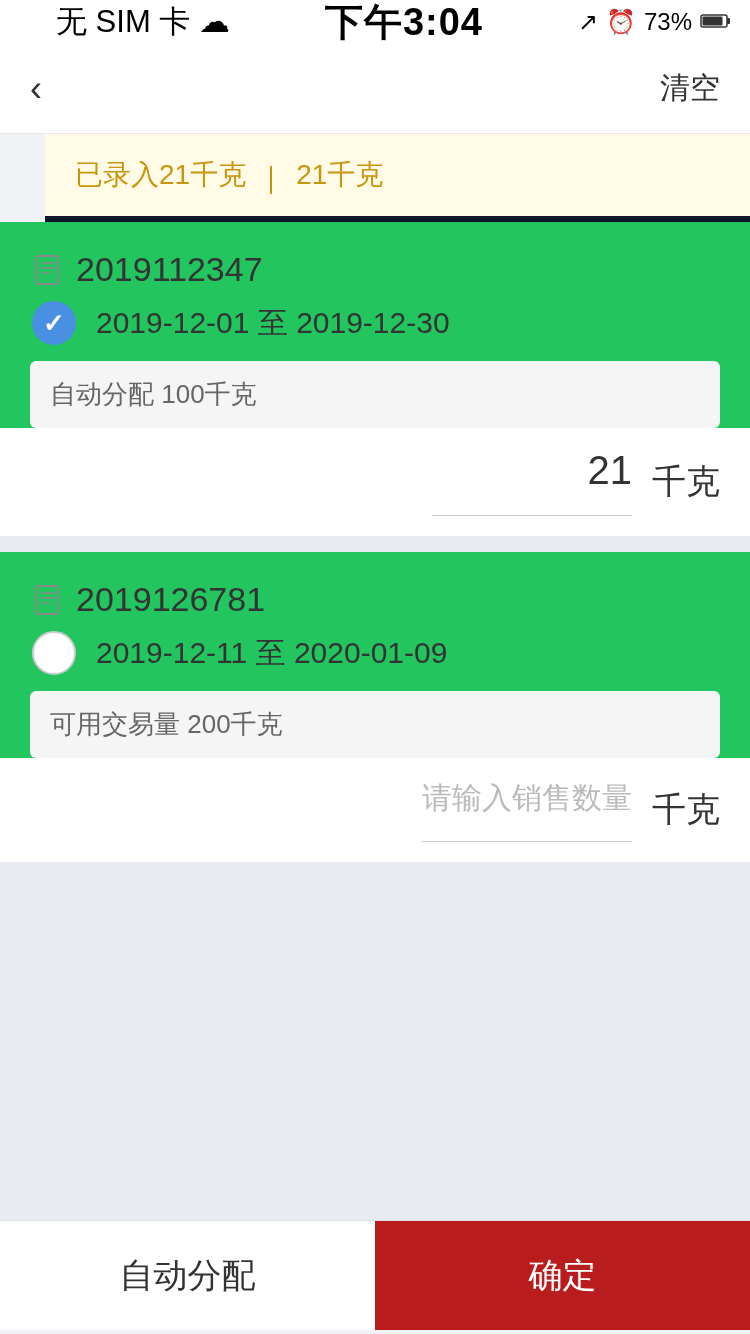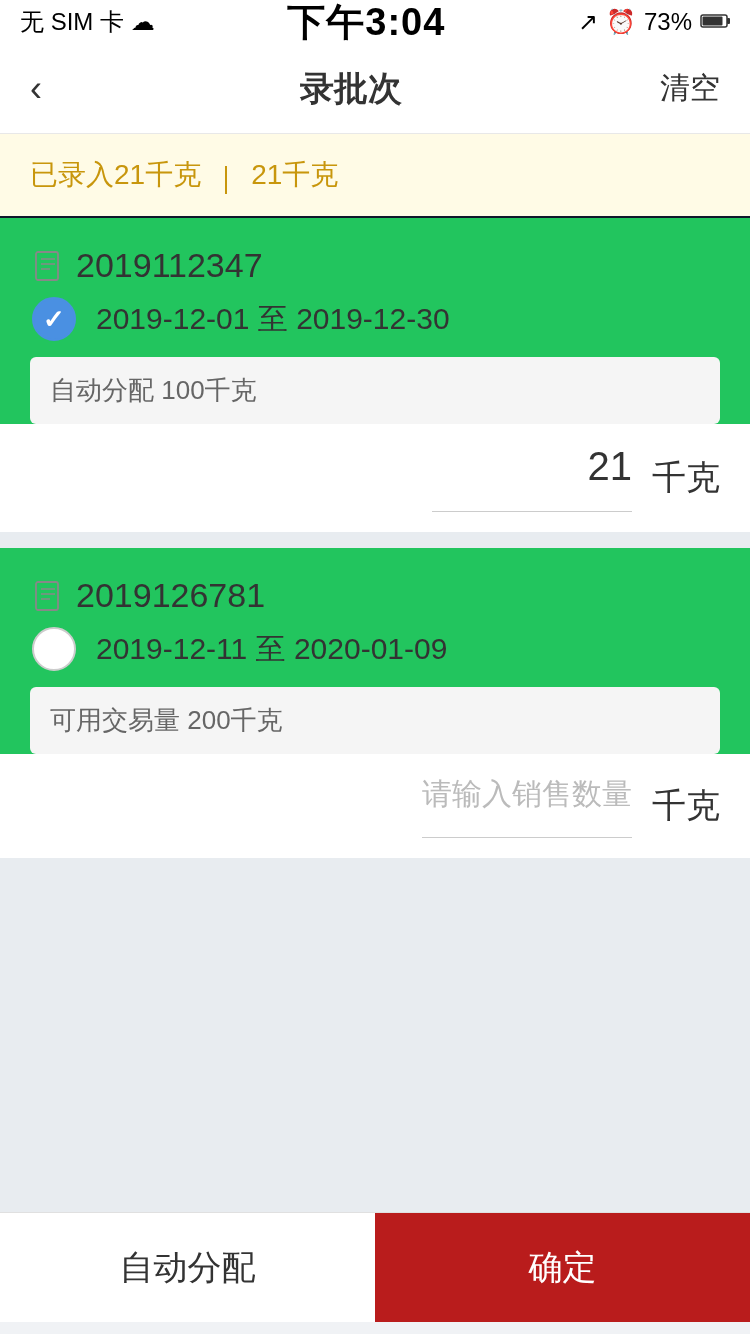--- a/index.html
+++ b/index.html
@@ -22,21 +22,22 @@
       align-items: center;
       justify-content: space-between;
       padding: 0 20px;
       font-size: 26px;
       font-weight: 500;
     }
     .status-left {
       display: flex;
       align-items: center;
       gap: 8px;
-      font-size: 24px;
+      font-size: 31px;
+      margin-left: 36px;
     }
     .status-center {
       font-size: 38px;
       font-weight: 600;
       letter-spacing: 1px;
     }
     .status-right {
       display: flex;
       align-items: center;
       gap: 8px;
@@ -70,21 +71,22 @@
       cursor: pointer;
     }
 
     
     .summary-bar {
       background: #fffbe6;
       padding: 22px 30px;
       display: flex;
       align-items: flex-end;
       gap: 0;
-      border-bottom: 2px solid #0f172a;
+      border-bottom: 6px solid #0f172a;
+      margin-left: 45px;
     }
     .summary-label {
       font-size: 28px;
       color: #c8960c;
     }
     .summary-divider {
       width: 2px;
       height: 28px;
       background: #c8960c;
       margin: 0 24px;
@@ -221,21 +223,21 @@
     
     .bottom-spacer {
       background: #e8ecf0;
       flex: 1;
       min-height: 380px;
     }
 
     
     .bottom-bar {
       position: fixed;
-      bottom: 12px;
+      bottom: 4px;
       left: 0;
       width: 750px;
       height: 110px;
       display: flex;
       background: #fff;
       border-top: 1px solid #e0e0e0;
     }
     .btn-auto {
       flex: 1;
       display: flex;
@@ -280,21 +282,20 @@
         <rect x="1" y="3" width="26" height="12" rx="2" fill="none" stroke="#333" stroke-width="1.5"></rect>
         <rect x="27" y="6" width="3" height="6" rx="1" fill="#333"></rect>
         <rect x="2.5" y="4.5" width="20" height="9" rx="1" fill="#333"></rect>
       </svg>
     </span>
   </div>
 </div>
 
 <div class="nav-bar">
   <span class="nav-back">‹</span>
-  <span class="nav-title">录批次</span>
   <span class="nav-clear">清空</span>
 </div>
 
 <div class="content-wrapper">
 
   <div class="summary-bar">
     <span class="summary-label">已录入21千克</span>
     <div class="summary-divider"></div>
     <span class="summary-value">21千克</span>
   </div>

